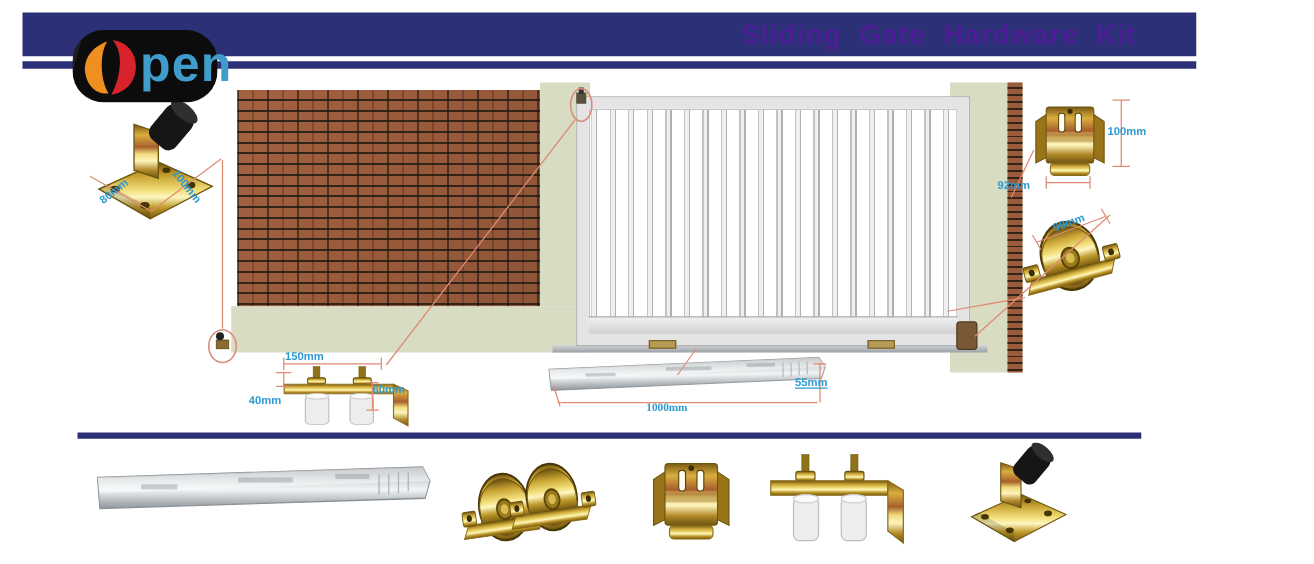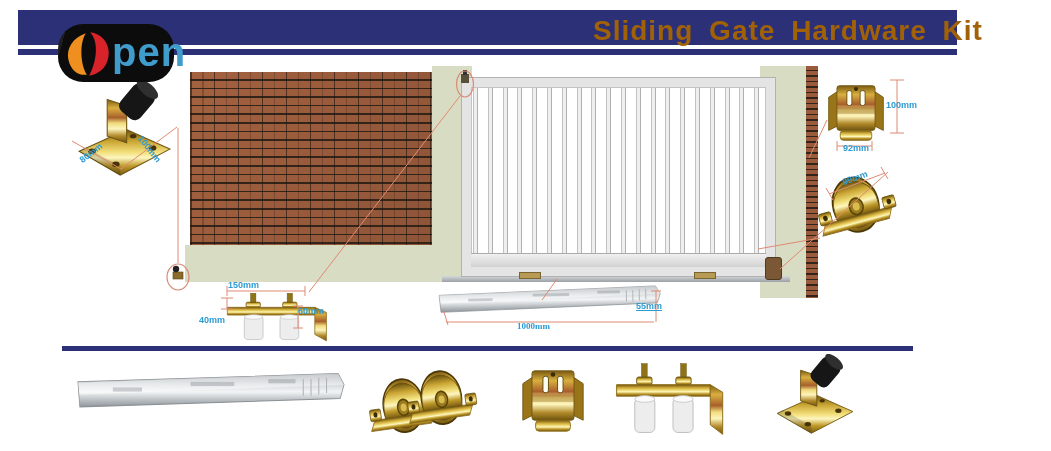--- a/index.html
+++ b/index.html
@@ -3,21 +3,21 @@
 <meta charset="utf-8">
 <style>
   html,body{margin:0;padding:0;background:#fff;}
   #page{position:relative;width:1051px;height:451px;background:#fff;overflow:hidden;
         font-family:"Liberation Sans",sans-serif;}
   .abs{position:absolute;}
 
   
   .hdr-bar{left:18px;top:10px;width:939px;height:35px;background:#2c3076;z-index:6;}
   .hdr-line{left:18px;top:49px;width:939px;height:6px;background:#2c3076;z-index:6;}
-  .hdr-title{left:593px;top:15px;z-index:7;color:#a16207;font-size:28px;font-weight:bold;
+  .hdr-title{left:593px;top:15px;z-index:7;color:#4c1d95;font-size:22px;font-weight:bold;
              letter-spacing:1px;word-spacing:7px;white-space:nowrap;}
   .logo{left:58px;top:24px;width:116px;height:58px;background:#0c0c0c;z-index:8;
         background-image:linear-gradient(105deg,rgba(45,45,45,.55) 0 9px,transparent 9px 34px);border-radius:25px;}
   .logo-o{position:absolute;left:6px;top:5px;}
   .logo-txt{position:absolute;left:54px;top:6px;font-size:40px;font-weight:bold;color:#3f9ccb;
             letter-spacing:1px;line-height:44px;}
 
   
   .brick{left:190px;top:72px;width:242px;height:173px;background-color:#8a4f33;z-index:1;
     background-image:
@@ -209,21 +209,21 @@
     <circle cx="176" cy="269" r="3.2" fill="#222"></circle>
     <rect x="461" y="74" width="8" height="9" fill="#56503c"></rect>
     <rect x="463" y="70" width="4" height="5" fill="#333"></rect>
     <ellipse class="circ" cx="178" cy="277" rx="11" ry="13"></ellipse>
     <ellipse class="circ" cx="465" cy="84" rx="8.5" ry="13"></ellipse>
   </svg>
 
   <div class="dim" style="left:78px;top:148px;transform:rotate(-38deg);">80mm</div>
   <div class="dim" style="left:134px;top:144px;transform:rotate(52deg);">100mm</div>
   <div class="dim" style="left:886px;top:100px;">100mm</div>
-  <div class="dim" style="left:843px;top:143px;">92mm</div>
+  <div class="dim" style="left:798px;top:143px;">92mm</div>
   <div class="dim" style="left:842px;top:173px;transform:rotate(-20deg);">99mm</div>
   <div class="dim" style="left:228px;top:280px;">150mm</div>
   <div class="dim" style="left:199px;top:297px;margin-top:18px;">40mm</div>
   <div class="dim" style="left:298px;top:306px;">60mm</div>
   <div class="dim" style="left:517px;top:321px;font-family:Liberation Serif, serif;">1000mm</div>
   <div class="dim" style="left:636px;top:301px;text-decoration:underline;">55mm</div>
 
   <div class="abs divider"></div>
   <svg class="hw" style="left:74px;top:368px;" width="272" height="50" viewBox="0 0 280 36" preserveAspectRatio="none">
       <use href="#sym-rail"></use>

